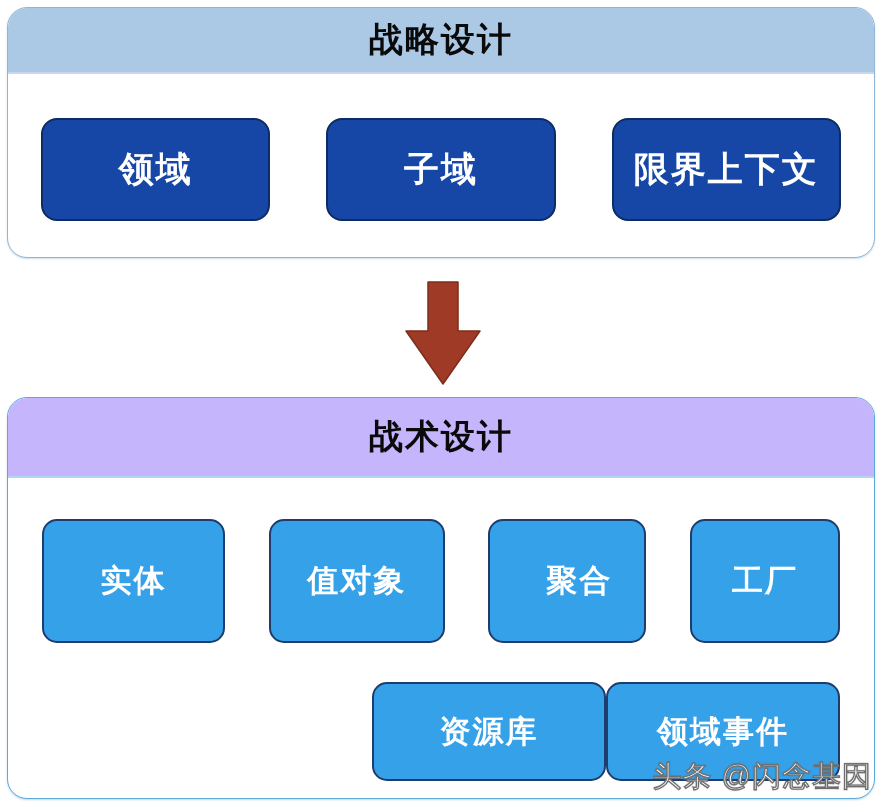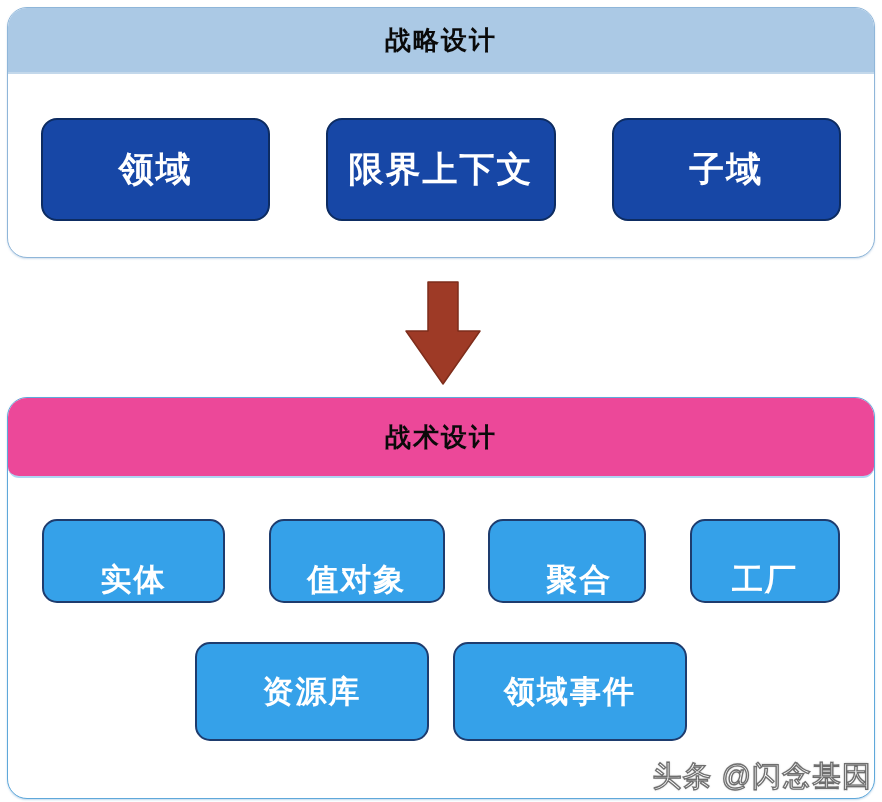--- a/index.html
+++ b/index.html
@@ -27,33 +27,32 @@
   }
   .panel-tactical {
     top: 397px; height: 402px;
     border: 1px solid #5fa8da;
     box-shadow: 0 1px 2px rgba(100,160,210,.4);
   }
 
   .panel-header {
     width: 100%;
     display: flex; align-items: center; justify-content: center;
-    font-size: 26px; font-weight: bold; color: #0a0a0a;
+    font-size: 34px; font-weight: bold; color: #0a0a0a;
     letter-spacing: 2px;
   }
   .header-strategic {
     height: 66px;
     background: #abc9e5;
     border-bottom: 2px solid #c3d8eb;
   }
   .header-tactical {
     height: 80px;
-    background: #ec4899;
+    background: #c4b5fd;
     border-bottom: 2px solid #aed6f3;
-    border-radius: 11px;
   }
 
   
   .node {
     display: flex; align-items: center; justify-content: center;
     color: #ffffff; font-weight: bold;
     letter-spacing: 2px;
   }
   .node-dark {
     background: #1747a6;
@@ -75,32 +74,31 @@
     gap: 56px;
     padding: 44px 33px 0 33px;
   }
 
   .tactical-row1 {
     display: flex;
     justify-content: space-between;
     padding: 0 34px;
     margin-top: 41px;
   }
-  .tactical-row1 .node-light { height: 84px; align-items: flex-end; }
+  .tactical-row1 .node-light { height: 124px; }
   .w-entity   { width: 183px; }
   .w-vo       { width: 176px; }
   .w-agg      { width: 158px; padding-left: 24px; }
   .w-factory  { width: 150px; }
 
   .tactical-row2 {
     display: flex;
-    justify-content: center;
+    justify-content: flex-end;
     padding: 0 34px;
     margin-top: 39px;
-    gap: 24px;
   }
   .tactical-row2 .node-light { height: 99px; width: 234px; }
 
   
   .arrow-wrap {
     position: absolute;
     left: 405px; top: 281px;
     width: 76px; height: 104px;
   }
 
@@ -121,24 +119,24 @@
 
 <section class="panel panel-strategic">
   <div class="panel-header header-strategic">
     <span>战略设计</span>
   </div>
   <div class="strategic-body">
     <div class="node node-dark">
       <span>领域</span>
     </div>
     <div class="node node-dark">
-      <span>限界上下文</span>
+      <span>子域</span>
     </div>
     <div class="node node-dark">
-      <span>子域</span>
+      <span>限界上下文</span>
     </div>
   </div>
 </section>
 
 <div class="arrow-wrap">
   <svg width="76" height="104" viewBox="0 0 76 104" xmlns="http://www.w3.org/2000/svg">
     <polygon points="23,1 53,1 53,50 75,50 38,103 1,50 23,50" fill="#9e3a26" stroke="#7e2d1b" stroke-width="1.5" stroke-linejoin="round"></polygon>
   </svg>
 </div>
 

